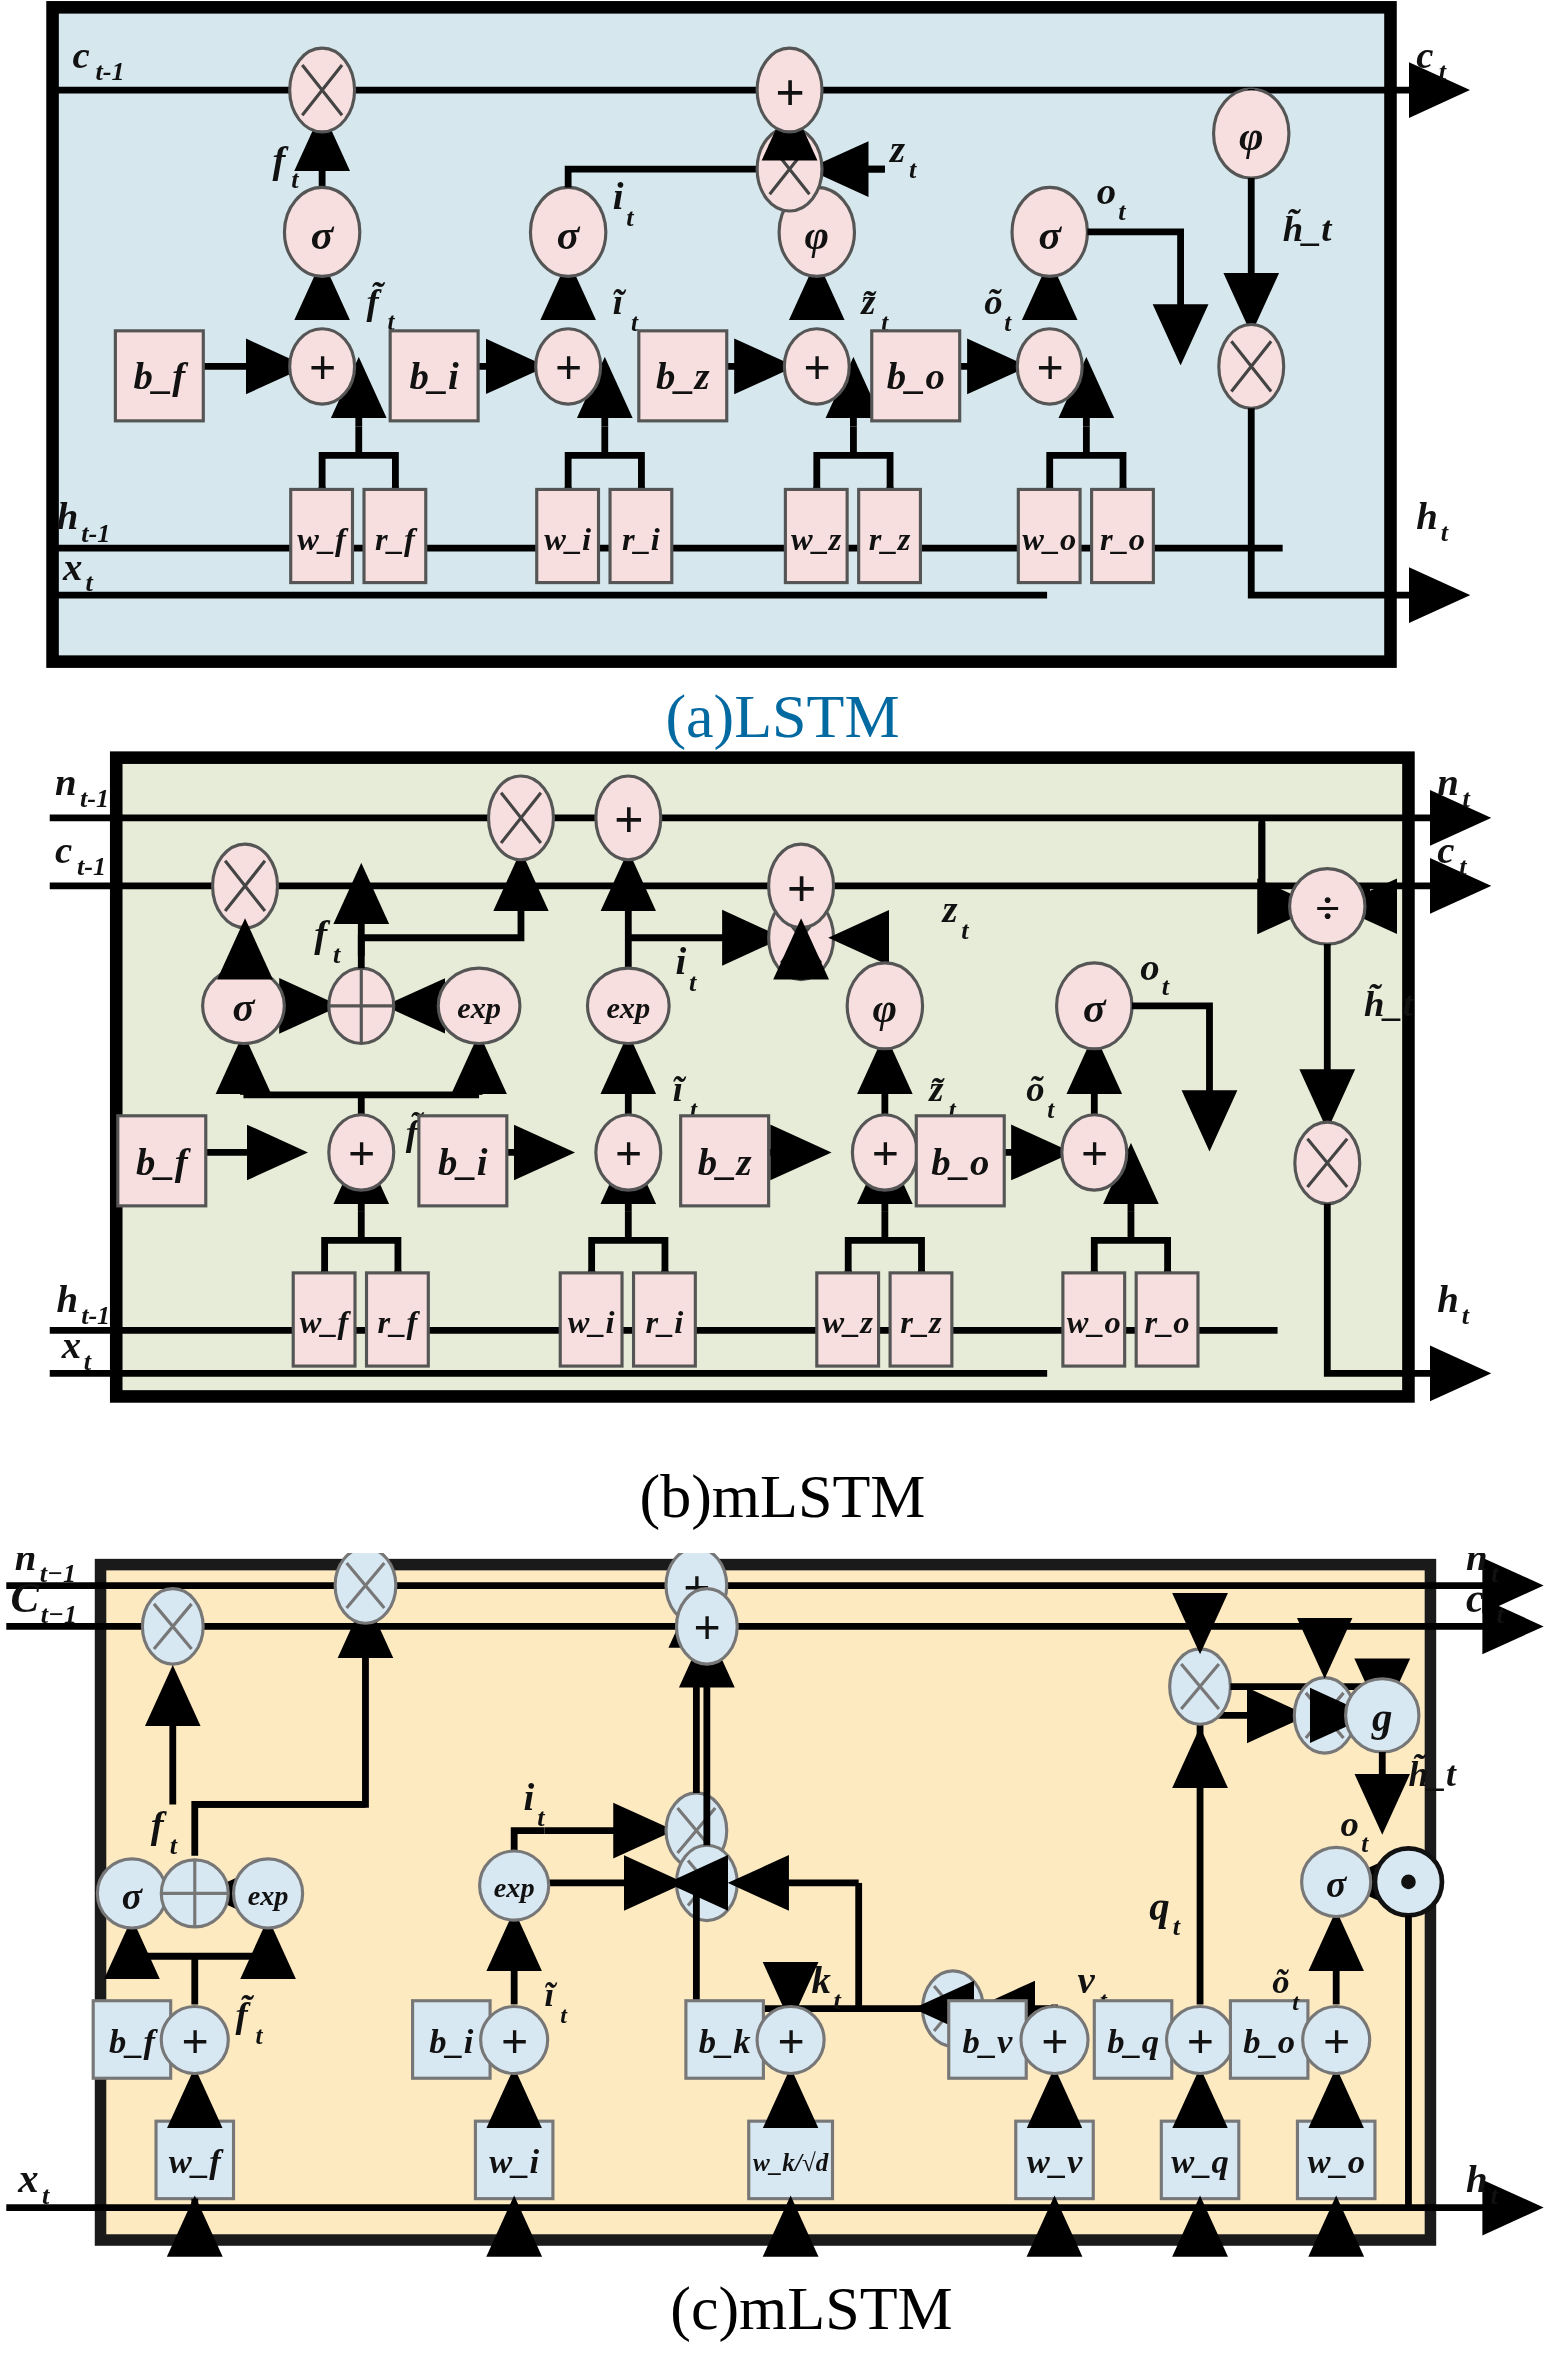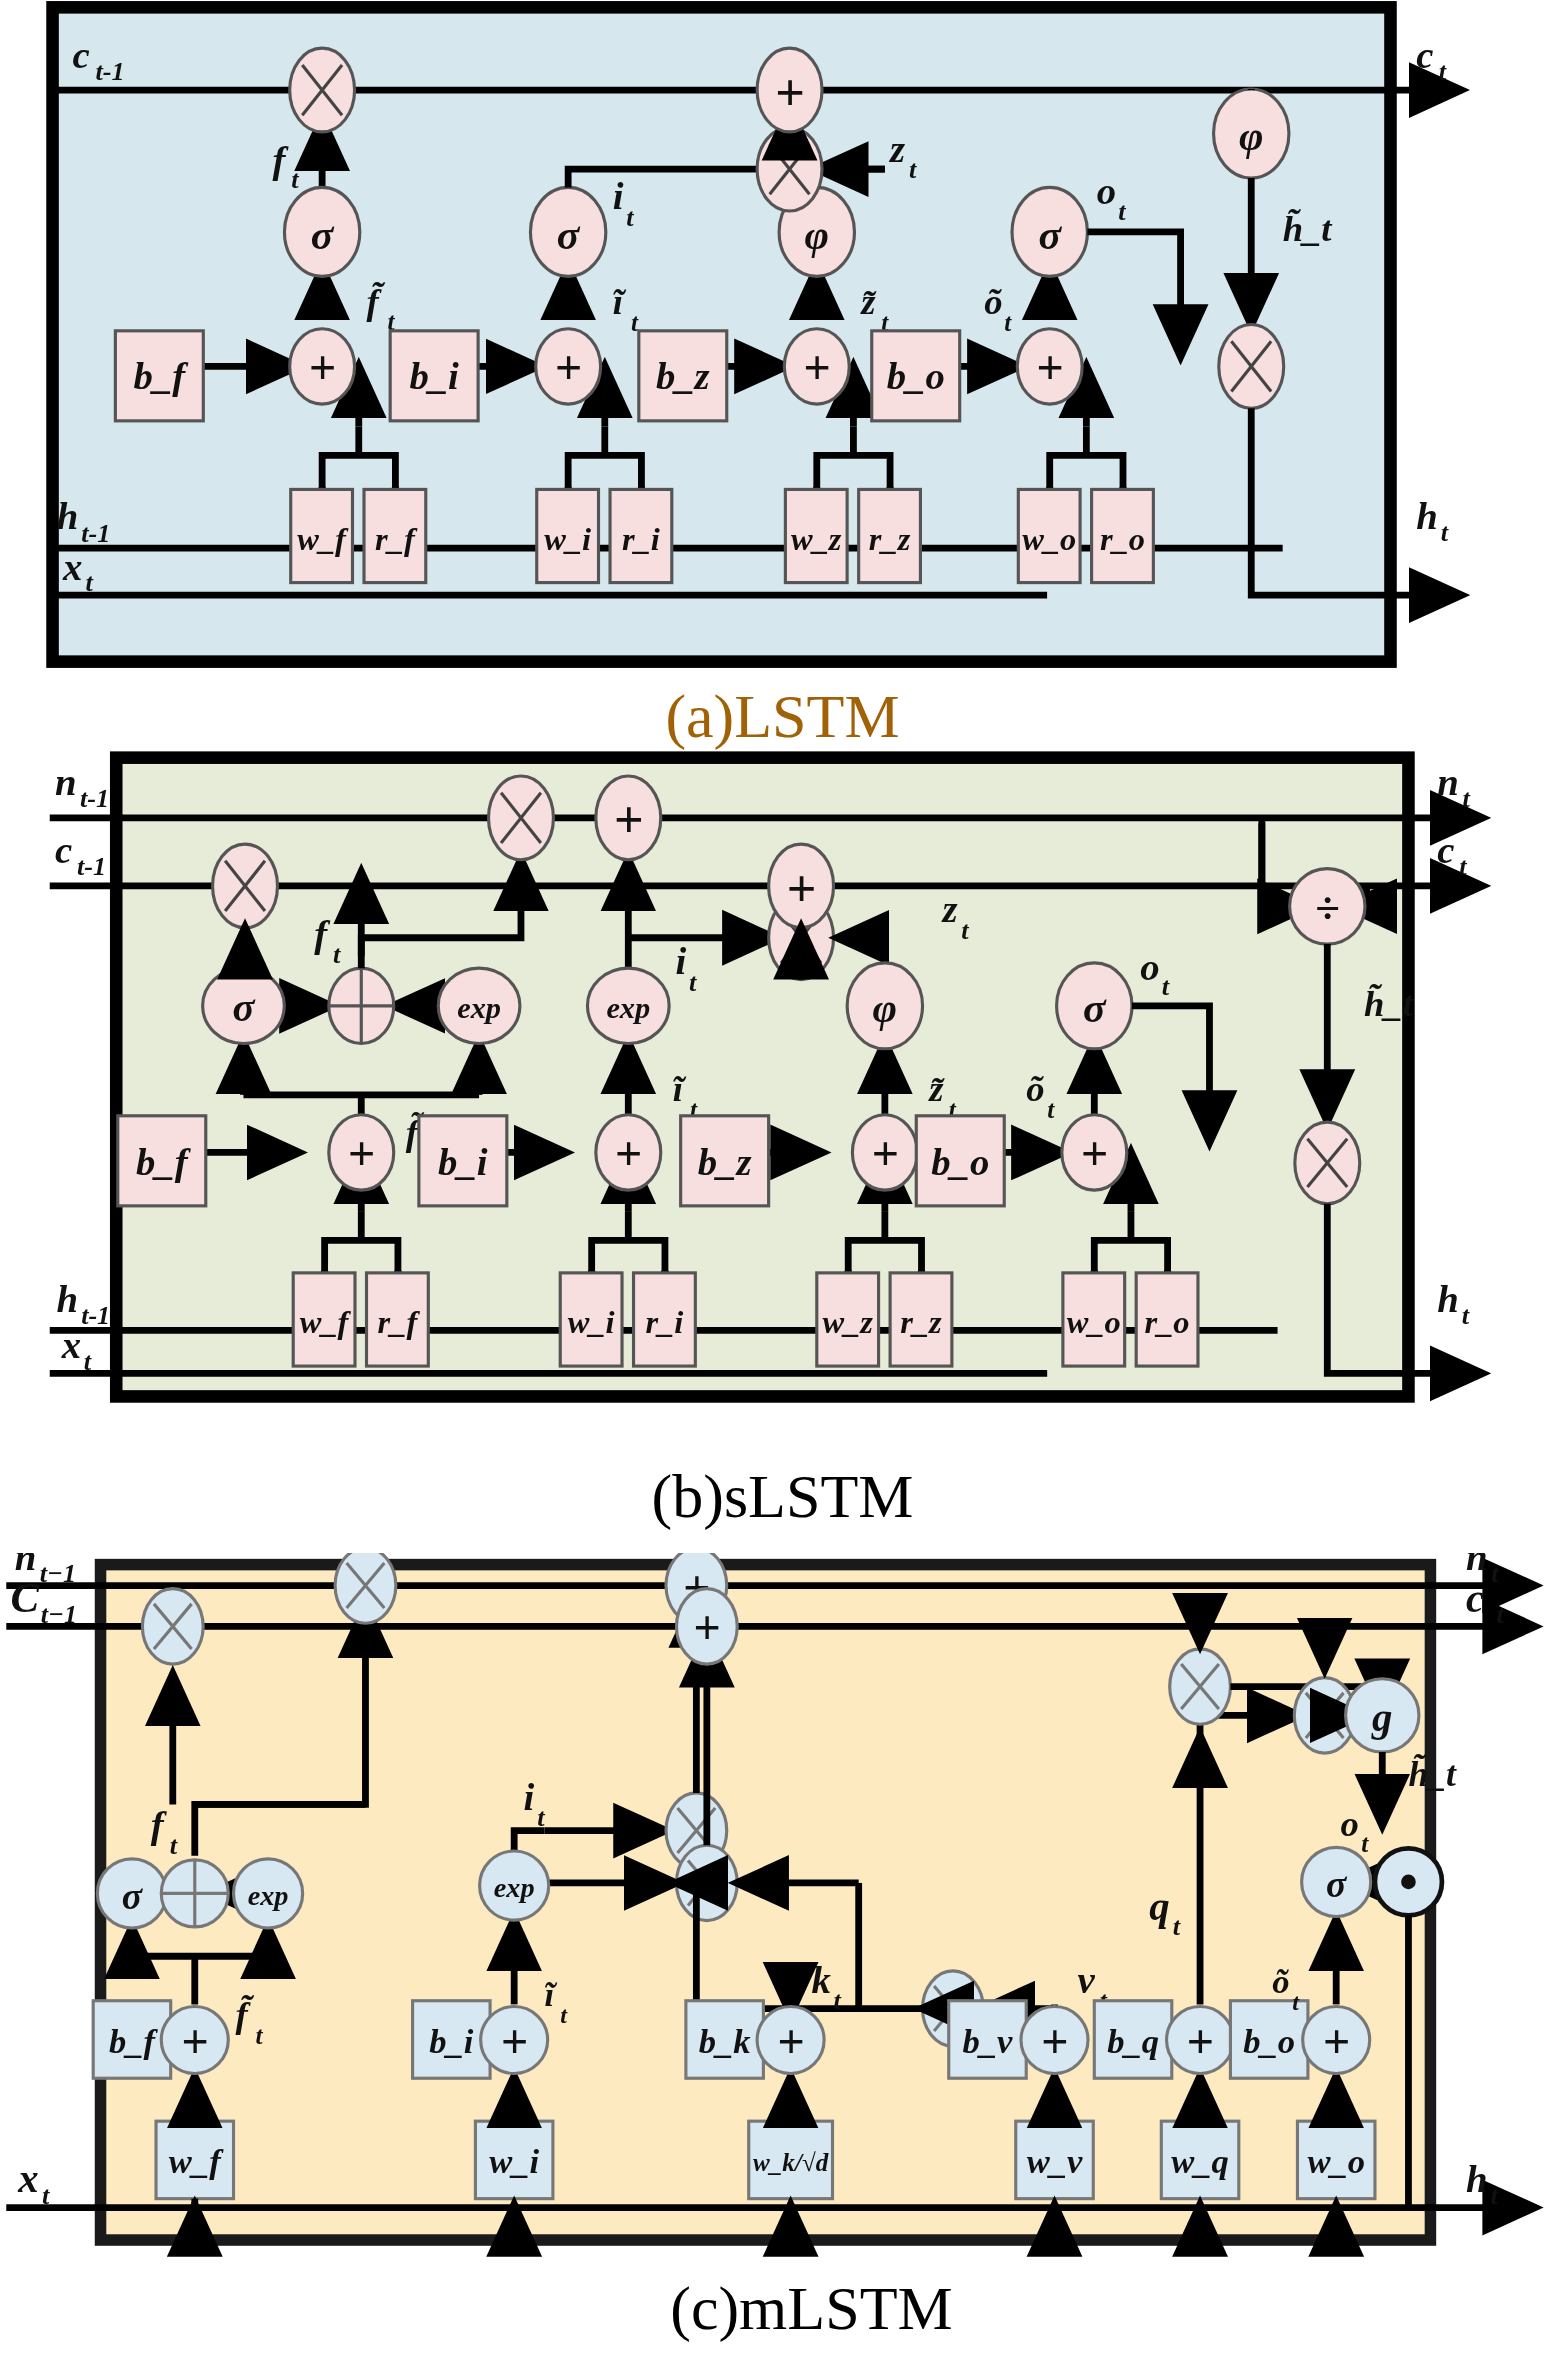--- a/index.html
+++ b/index.html
@@ -202,21 +202,21 @@
   <ellipse cx="2390" cy="700" rx="62" ry="80" fill="#f7dfdf" stroke="#555" stroke-width="6"></ellipse>
   <g stroke="#444" stroke-width="6">
         <path d="M2352,652 L2428,748 M2428,652 L2352,748"></path>
       </g>
   <g stroke="#000" stroke-width="13" fill="none" marker-end="url(#ah)">
     <path d="M2390,780 V1137 H2790"></path>
   </g>
 </svg>
 
 <div style="position:absolute;left:0;top:681px;width:1565px;text-align:center;
-            font-family:'Liberation Serif',serif;font-size:62px;color:#a16207;">(a)LSTM</div>
+            font-family:'Liberation Serif',serif;font-size:62px;color:#0369a1;">(a)LSTM</div>
 
 <svg width="1565" height="676" viewBox="0 0 2989 1290" style="position:absolute;left:0;top:749px">
   <rect x="222" y="16" width="2468" height="1220" fill="#e6ecd7" stroke="#000" stroke-width="24"></rect>
 
   <g stroke="#000" stroke-width="13" fill="none" marker-end="url(#ah)">
     <path d="M95,131 H2830"></path>
     <path d="M95,261 H2830"></path>
   </g>
   <g stroke="#000" stroke-width="13" fill="none">
     <path d="M95,1110 H2440"></path>
@@ -413,21 +413,21 @@
   <ellipse cx="2535" cy="790" rx="62" ry="78" fill="#f7dfdf" stroke="#555" stroke-width="6"></ellipse>
   <g stroke="#444" stroke-width="6">
         <path d="M2497,744 L2573,836 M2573,744 L2497,836"></path>
       </g>
   <g stroke="#000" stroke-width="13" fill="none" marker-end="url(#ah)">
     <path d="M2535,868 V1192 H2830"></path>
   </g>
 </svg>
 
 <div style="position:absolute;left:0;top:1461px;width:1565px;text-align:center;
-            font-family:'Liberation Serif',serif;font-size:62px;color:#000;">(b)sLSTM</div>
+            font-family:'Liberation Serif',serif;font-size:62px;color:#000;">(b)mLSTM</div>
 
 <svg width="1565" height="707" viewBox="0 0 2989 1350" style="position:absolute;left:0;top:1553px">
   <rect x="192" y="22" width="2540" height="1290" fill="#fdeac1" stroke="#1a1a1a" stroke-width="22"></rect>
 
   <g stroke="#000" stroke-width="13" fill="none" marker-end="url(#ah)">
     <path d="M12,62 H2930"></path>
     <path d="M12,140 H2930"></path>
     <path d="M12,1250 H2930"></path>
   </g>
 

